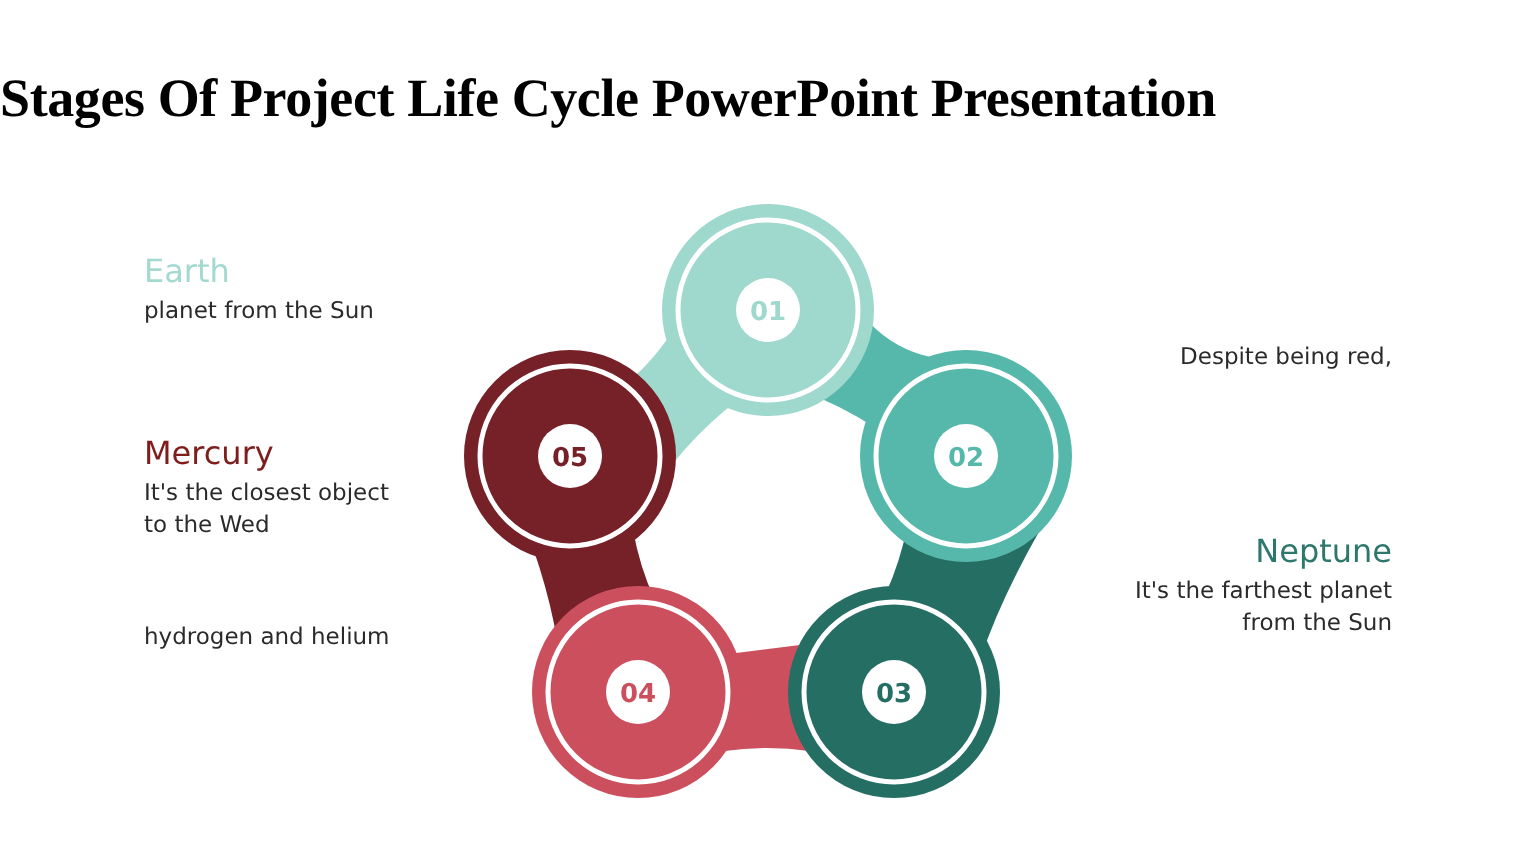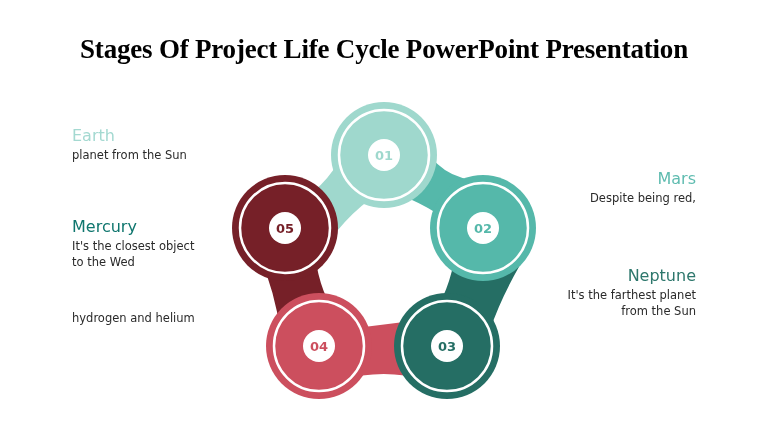--- a/index.html
+++ b/index.html
@@ -1,17 +1,17 @@
 <!DOCTYPE html>
 <html><head>
   <meta charset="utf-8">
   <style>
     html, body { margin:0; padding:0; }
     body { width:768px; height:432px; background:#ffffff; position:relative; overflow:hidden; font-family:"DejaVu Sans", sans-serif; }
-    .title { position:absolute; left:0; top:34px; width:768px; text-align:center; font-family:"Liberation Serif", serif; font-weight:bold; font-size:27px; color:#000; letter-spacing:-0.2px; }
+    .title { position:absolute; left:0; top:34px; width:768px; text-align:left; font-family:"Liberation Serif", serif; font-weight:bold; font-size:27px; color:#000; letter-spacing:-0.2px; }
     .block { position:absolute; width:200px; }
     .block .head { font-size:16px; line-height:18px; margin-bottom:2px; }
     .block .desc { font-size:11.5px; line-height:16px; color:#2a2a2a; }
     .right { text-align:right; }
     svg { position:absolute; left:0; top:0; }
     .num { font-family:"DejaVu Sans", sans-serif; font-weight:bold; font-size:13px; }
   </style>
 </head>
 <body>
 
@@ -68,31 +68,30 @@
   <text class="num" x="319" y="351" text-anchor="middle" fill="#cc4f5e">04</text>
   <text class="num" x="285" y="233" text-anchor="middle" fill="#762028">05</text>
 </svg>
 
 <div class="block" style="left:72px; top:127px;">
   <div class="head" style="color:#a4d9d1;">Earth</div>
   <div class="desc">planet from the Sun</div>
 </div>
 
 <div class="block" style="left:72px; top:218px;">
-  <div class="head" style="color:#0f766e;">Mercury</div>
+  <div class="head" style="color:#7f1d1d;">Mercury</div>
   <div class="desc">It's the closest object</div>
   <div class="desc">to the Wed</div>
 </div>
 
 <div class="block" style="left:72px; top:310px;">
   <div class="desc">hydrogen and helium</div>
 </div>
 
 <div class="block right" style="left:496px; top:170px;">
-  <div class="head" style="color:#5fbcb0;">Mars</div>
   <div class="desc">Despite being red,</div>
 </div>
 
 <div class="block right" style="left:496px; top:267px;">
   <div class="head" style="color:#2d776c;">Neptune</div>
   <div class="desc">It's the farthest planet</div>
   <div class="desc">from the Sun</div>
 </div>
 
 </body></html>

